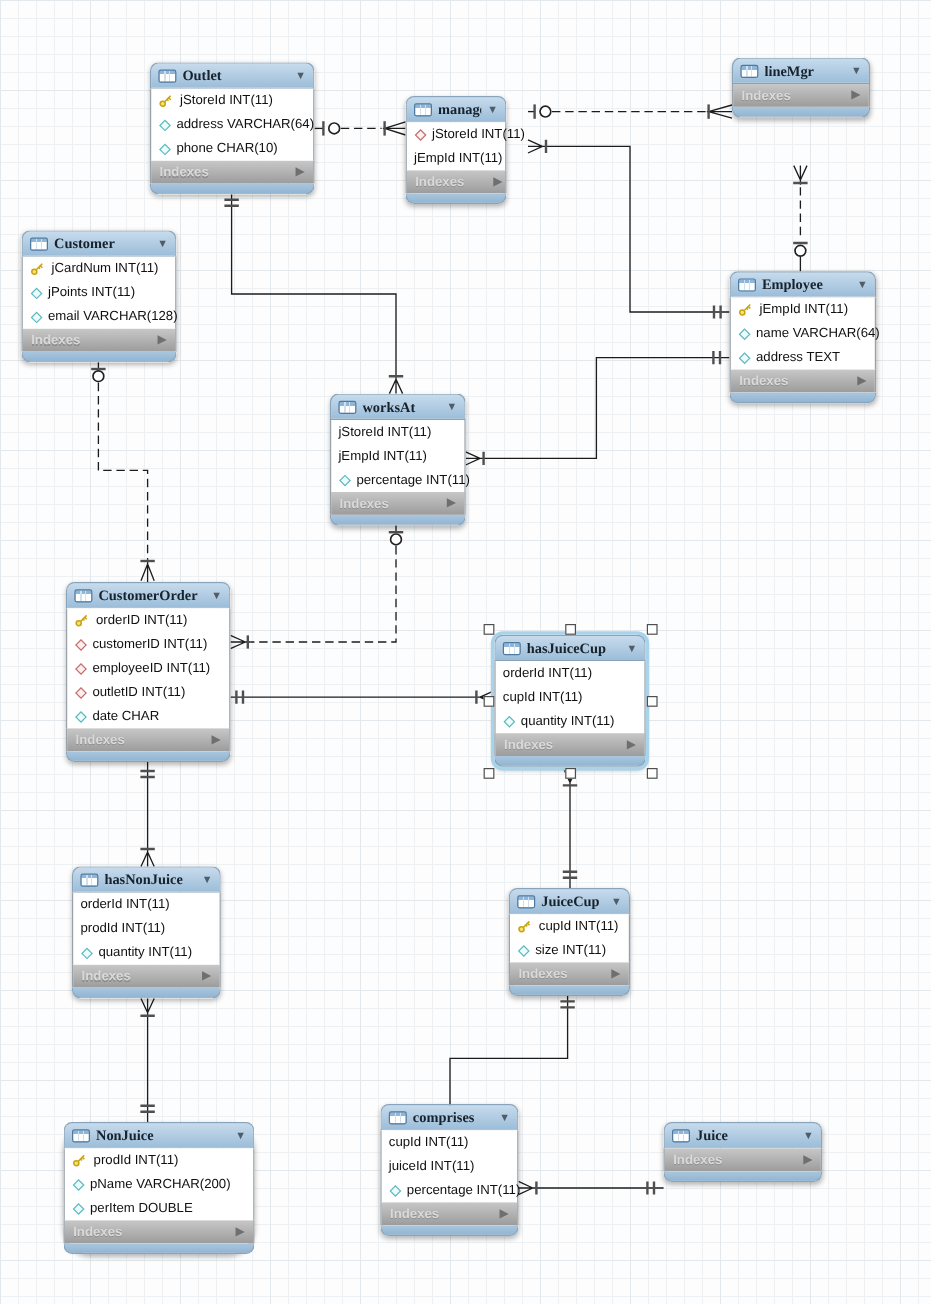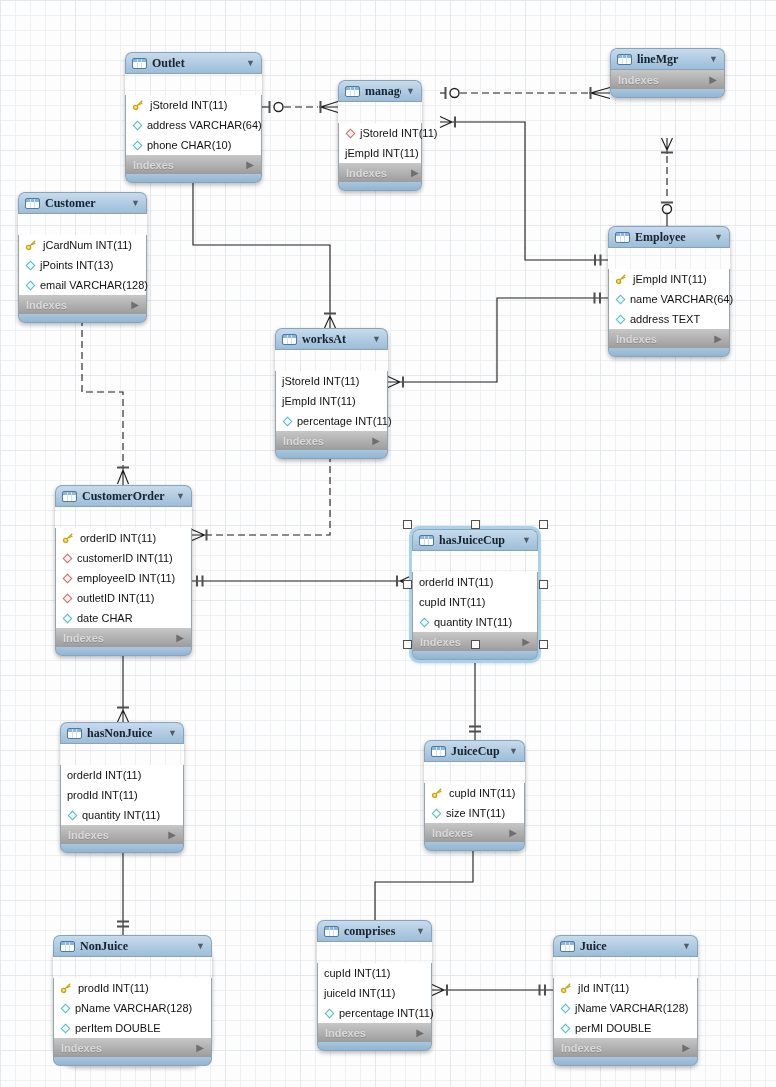--- a/index.html
+++ b/index.html
@@ -36,21 +36,20 @@
   .ticon{
     display:inline-block;width:15px;height:11px;border:1px solid #4d7aa2;border-radius:2px;
     box-sizing:border-box;flex:none;
     background-image:
       linear-gradient(90deg, transparent 0 4px, #cfe0ee 4px 5px, transparent 5px 8px, #cfe0ee 8px 9px, transparent 9px),
       linear-gradient(#8fb6d8 0 3px, #ffffff 3px);
   }
   .tbody-rows{
     background:#fff;border-left:1px solid #98a2aa;border-right:1px solid #98a2aa;
     box-sizing:border-box;
-    margin-top:21px;
   }
   .row{height:20px;display:flex;align-items:center;padding:0 6px;white-space:nowrap;}
   .icon{flex:none;display:inline-flex;align-items:center;justify-content:center;margin-right:6px;}
   .diamond{width:7px;height:7px;transform:rotate(45deg);margin-left:2px;box-sizing:border-box;}
   .diamond.attr{border:1px solid #5cb9bf;background:#ecfbfb;}
   .diamond.fk{border:1px solid #c76b6b;background:#fdf0f0;}
   .rtext{font-size:11px;color:#101010;}
   .idx{
     height:19px;display:flex;align-items:center;padding:0 7px;box-sizing:border-box;
     background:linear-gradient(#c7c7c7,#9c9c9c);
@@ -241,21 +240,21 @@
             <span class="icon">
               <svg width="12" height="12" viewBox="0 0 12 12">
                 <circle cx="3.6" cy="8.4" r="2.1" fill="#f9e27a" stroke="#c9a40e" stroke-width="1.3"></circle>
                 <path d="M5.2 6.8L10.2 1.8M8.6 3.4l1.7 1.7M7.2 4.8l1.2 1.2" fill="none" stroke="#c9a40e" stroke-width="1.3"></path>
               </svg>
             </span>
             <span class="rtext">jCardNum INT(11)</span>
           </div>
           <div class="row">
             <span class="icon diamond attr"></span>
-            <span class="rtext">jPoints INT(13)</span>
+            <span class="rtext">jPoints INT(11)</span>
           </div>
           <div class="row">
             <span class="icon diamond attr"></span>
             <span class="rtext">email VARCHAR(128)</span>
           </div>
         </div>
         <div class="idx">
           <span class="idx-label">Indexes</span>
           <span class="idx-arrow">▶</span>
         </div>
@@ -449,21 +448,21 @@
             <span class="icon">
               <svg width="12" height="12" viewBox="0 0 12 12">
                 <circle cx="3.6" cy="8.4" r="2.1" fill="#f9e27a" stroke="#c9a40e" stroke-width="1.3"></circle>
                 <path d="M5.2 6.8L10.2 1.8M8.6 3.4l1.7 1.7M7.2 4.8l1.2 1.2" fill="none" stroke="#c9a40e" stroke-width="1.3"></path>
               </svg>
             </span>
             <span class="rtext">prodId INT(11)</span>
           </div>
           <div class="row">
             <span class="icon diamond attr"></span>
-            <span class="rtext">pName VARCHAR(128)</span>
+            <span class="rtext">pName VARCHAR(200)</span>
           </div>
           <div class="row">
             <span class="icon diamond attr"></span>
             <span class="rtext">perItem DOUBLE</span>
           </div>
         </div>
         <div class="idx">
           <span class="idx-label">Indexes</span>
           <span class="idx-arrow">▶</span>
         </div>
@@ -486,44 +485,25 @@
             <span class="icon diamond attr"></span>
             <span class="rtext">percentage INT(11)</span>
           </div>
         </div>
         <div class="idx">
           <span class="idx-label">Indexes</span>
           <span class="idx-arrow">▶</span>
         </div>
         <div class="ftr"></div>
       </div>
-      <div class="tbl" style="left: 553px; top: 935px; width: 145px;">
+      <div class="tbl" style="left: 553px; top: 935px; width: 132px;">
         <div class="hdr">
           <span class="ticon"></span>
           <span class="ttitle">Juice</span>
           <span class="caret">▼</span>
-        </div>
-        <div class="tbody-rows">
-          <div class="row">
-            <span class="icon">
-              <svg width="12" height="12" viewBox="0 0 12 12">
-                <circle cx="3.6" cy="8.4" r="2.1" fill="#f9e27a" stroke="#c9a40e" stroke-width="1.3"></circle>
-                <path d="M5.2 6.8L10.2 1.8M8.6 3.4l1.7 1.7M7.2 4.8l1.2 1.2" fill="none" stroke="#c9a40e" stroke-width="1.3"></path>
-              </svg>
-            </span>
-            <span class="rtext">jId INT(11)</span>
-          </div>
-          <div class="row">
-            <span class="icon diamond attr"></span>
-            <span class="rtext">jName VARCHAR(128)</span>
-          </div>
-          <div class="row">
-            <span class="icon diamond attr"></span>
-            <span class="rtext">perMI DOUBLE</span>
-          </div>
         </div>
         <div class="idx">
           <span class="idx-label">Indexes</span>
           <span class="idx-arrow">▶</span>
         </div>
         <div class="ftr"></div>
       </div>
     </div>
 </div>
 

